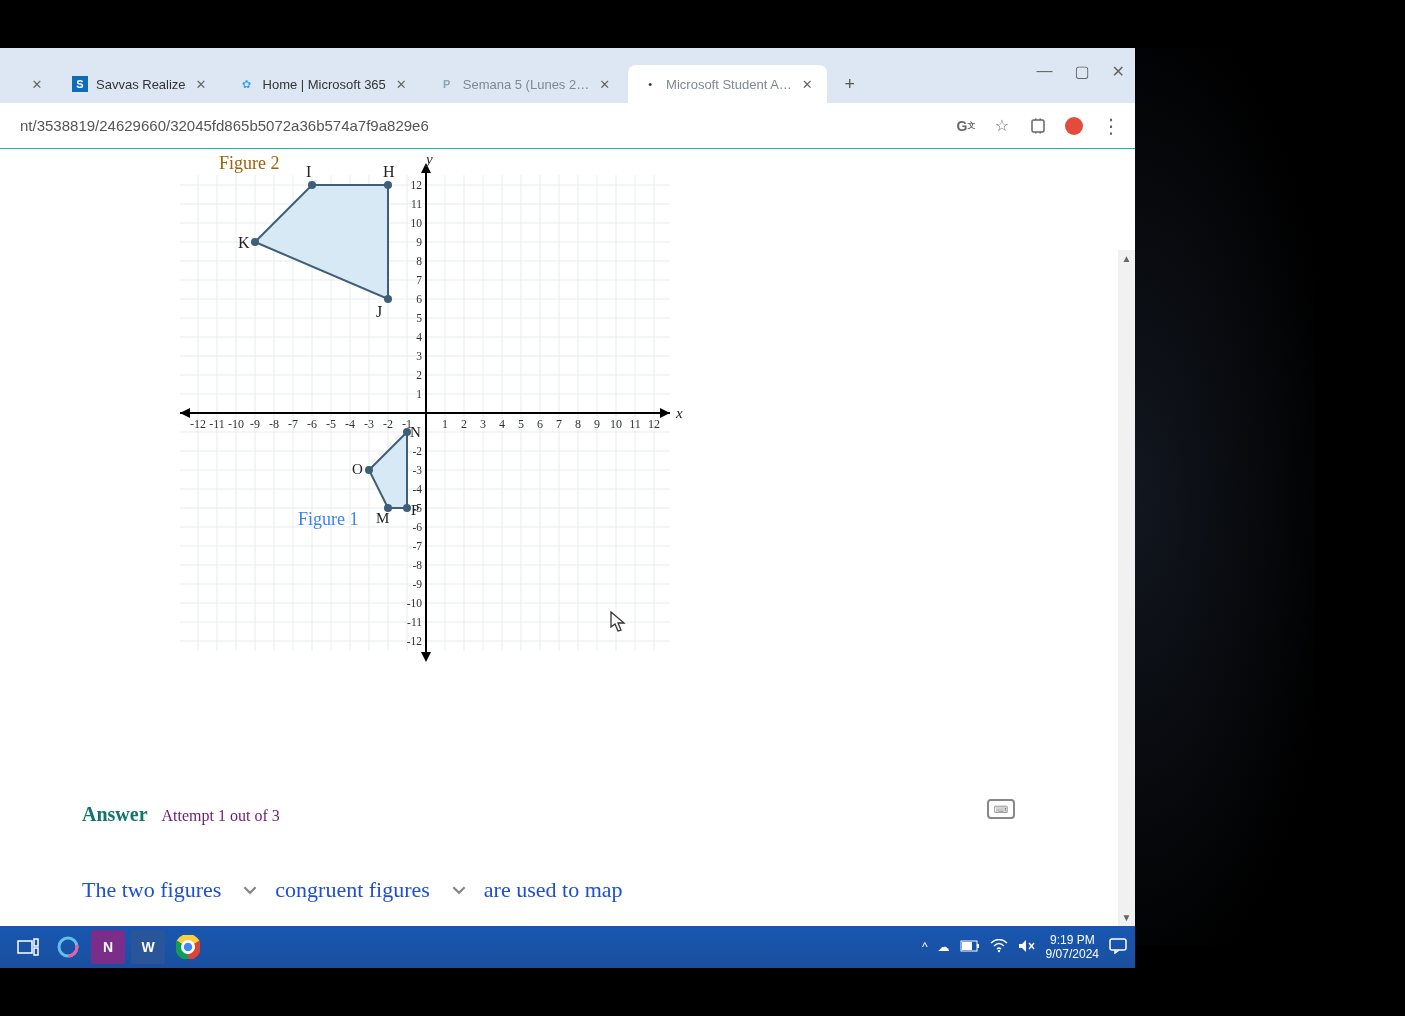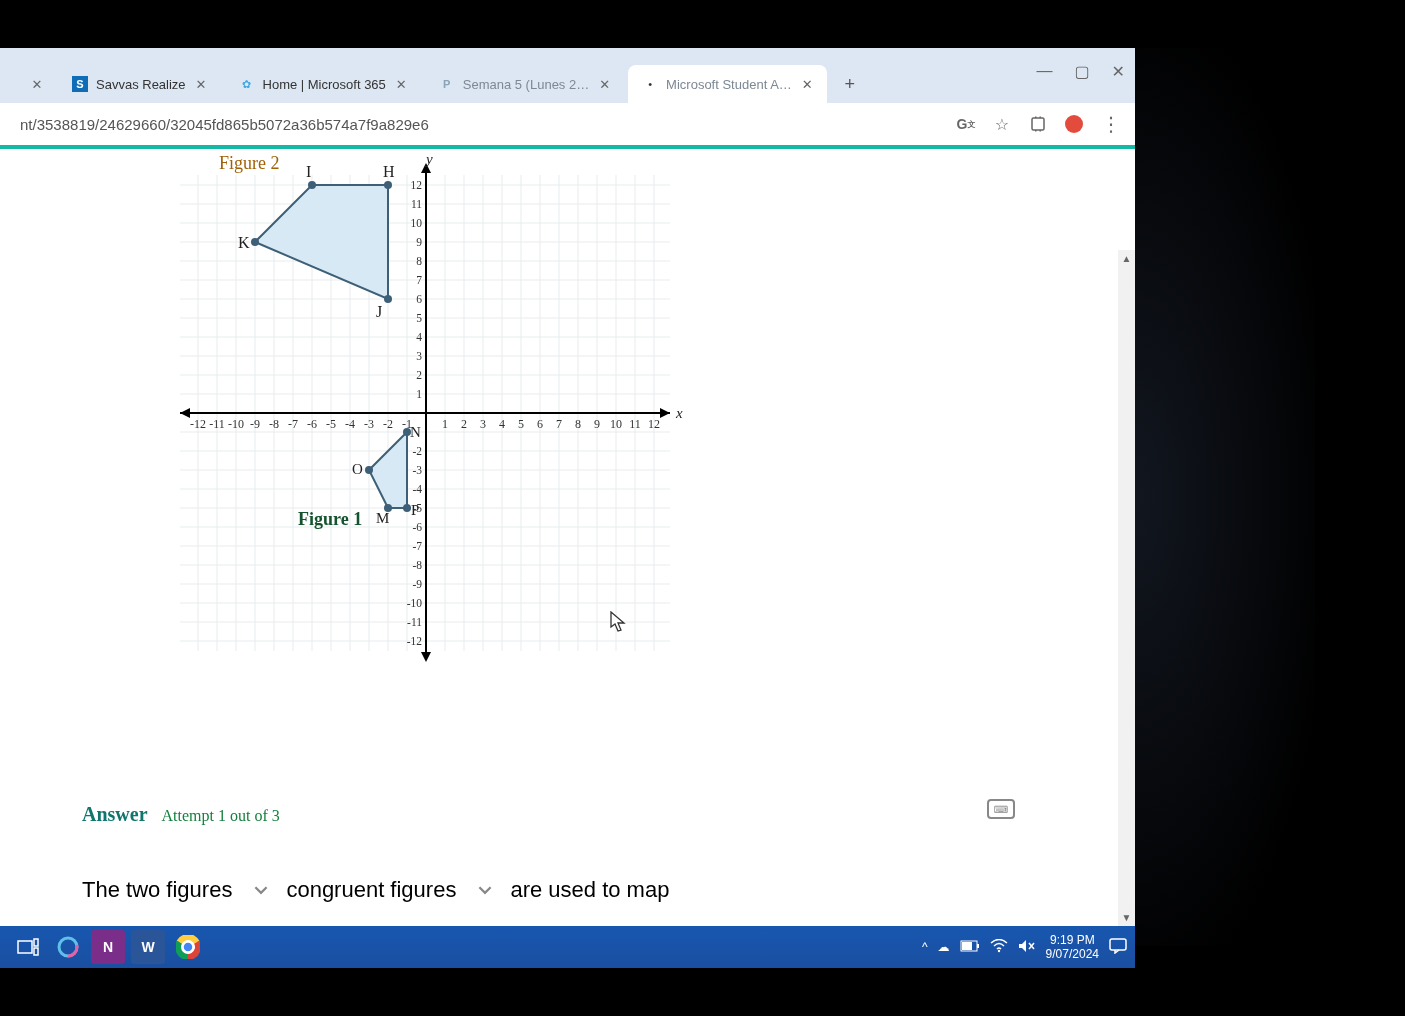--- a/index.html
+++ b/index.html
@@ -9,40 +9,40 @@
   
   .tabbar { position: absolute; top: 0; left: 0; right: 0; height: 55px; background: #dde7f3; display: flex; align-items: flex-end; padding-left: 10px; }
   .tab { height: 38px; display: flex; align-items: center; padding: 0 14px; font-size: 13px; color: #333; border-radius: 8px 8px 0 0; margin-right: 4px; max-width: 230px; overflow: hidden; white-space: nowrap; }
   .tab.active { background: #fff; }
   .tab .favicon { width: 16px; height: 16px; margin-right: 8px; display: inline-flex; align-items: center; justify-content: center; font-size: 11px; }
   .tab .closex { margin-left: 10px; font-size: 13px; color: #666; }
   .newtab { width: 30px; height: 30px; display:flex; align-items:center; justify-content:center; color:#555; font-size:18px; margin-left:4px; margin-bottom:4px;}
   .winctrl { position:absolute; right:10px; top:14px; display:flex; gap:22px; color:#666; font-size:16px;}
   
   
-  .addrbar { position: absolute; top: 55px; left: 0; right: 0; height: 46px; background: #fff; border-bottom: 4px solid #14b8a6; display:flex; align-items:center; padding: 0 14px; }
+  .addrbar { position: absolute; top: 55px; left: 0; right: 0; height: 46px; background: #fff; border-bottom: 1px solid #14b8a6; display:flex; align-items:center; padding: 0 14px; }
   .addr-url { flex: 1; color: #555; font-size: 15px; padding-left: 6px; }
   .addr-right { display:flex; align-items:center; gap:18px; }
   .icon16 { width:18px; height:18px; display:inline-flex; align-items:center; justify-content:center; color:#666;}
   .red-dot { width:18px; height:18px; border-radius:50%; background:#e34b3d; }
   .vdots { font-size:20px; color:#666; }
   
   
   .content { position: absolute; top: 101px; left: 0; right: 0; bottom: 0; background: #fff; }
   
   .figure-title { position:absolute; font-family: Georgia, serif; font-size:18px; color:#a16207; }
   .axis-label { position:absolute; font-family: Georgia, serif; font-style: italic; font-size:15px; color:#222;}
   
   
   .answer-row { position:absolute; left: 82px; top: 654px; display:flex; align-items:baseline; gap: 14px; font-family: Georgia, serif; }
   .answer-row .hd { font-size: 20px; color:#0f766e; font-weight: bold; }
-  .answer-row .sub { font-size: 16px; color: #15803d; }
+  .answer-row .sub { font-size: 16px; color: #701a75; }
   .kbdicon { position:absolute; right:120px; top:650px; border:2px solid #888; border-radius:4px; width:28px; height:20px; display:flex; align-items:center; justify-content:center; font-size:10px; color:#888;}
   
-  .sentence { position:absolute; left:82px; top: 728px; font-family: Liberation Sans, sans-serif; font-size:22px; color:#000000; display:flex; align-items:center; gap: 18px; }
+  .sentence { position:absolute; left:82px; top: 728px; font-family: Liberation Serif, serif; font-size:22px; color:#1d4ed8; display:flex; align-items:center; gap: 18px; }
   .dd { display:inline-flex; align-items:center; color:#888; }
   .dd svg { margin-left:4px;}
   
   
   .taskbar { position:absolute; left:0; bottom:0; width:1135px; height:42px; background: linear-gradient(#1857b0,#1a4fa0); display:flex; align-items:center; padding: 0 8px; }
   .taskbar .tb-icon { width:34px; height:34px; margin:0 3px; display:flex; align-items:center; justify-content:center; border-radius:3px;}
   .taskbar .spacer { flex:1; }
   .tray { display:flex; align-items:center; gap:10px; color:#fff; font-size:12px; }
   .tray .clock { text-align:center; line-height:1.2; }
   
@@ -252,21 +252,21 @@
       <g font-family="Georgia,serif" font-size="15" fill="#222">
         <text x="240" y="282">N</text>
         <text x="182" y="319">O</text>
         <text x="206" y="368">M</text>
         <text x="241" y="360">P</text>
       </g>
     </svg>
 
     <span class="axis-label" style="left:426px; top:2px;">y</span>
     <span class="axis-label" style="left:676px; top:256px;">x</span>
-    <span class="figure-title" style="left:298px; top:360px; color:#14532d;font-weight:bold;">Figure 1</span>
+    <span class="figure-title" style="left:298px; top:360px; color:#3b82f6;">Figure 1</span>
 
     <div class="answer-row">
       <span class="hd">Answer</span>
       <span class="sub">Attempt 1 out of 3</span>
     </div>
     <span class="kbdicon">⌨</span>
 
     <div class="sentence">
       <span>The two figures</span>
       <span class="dd">

